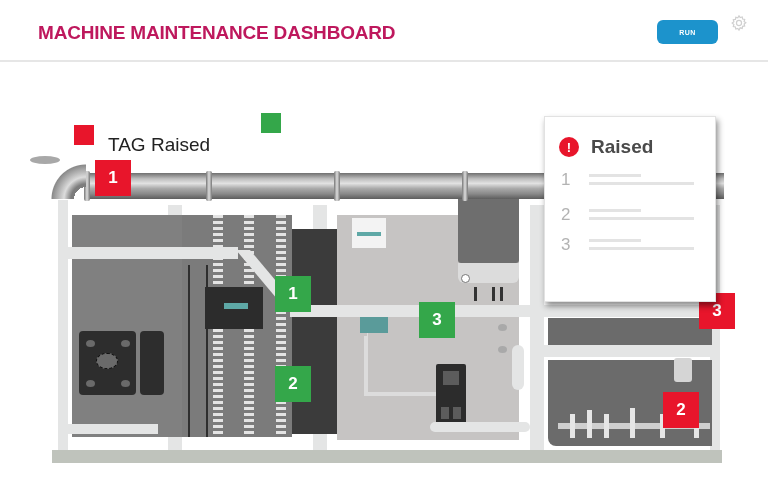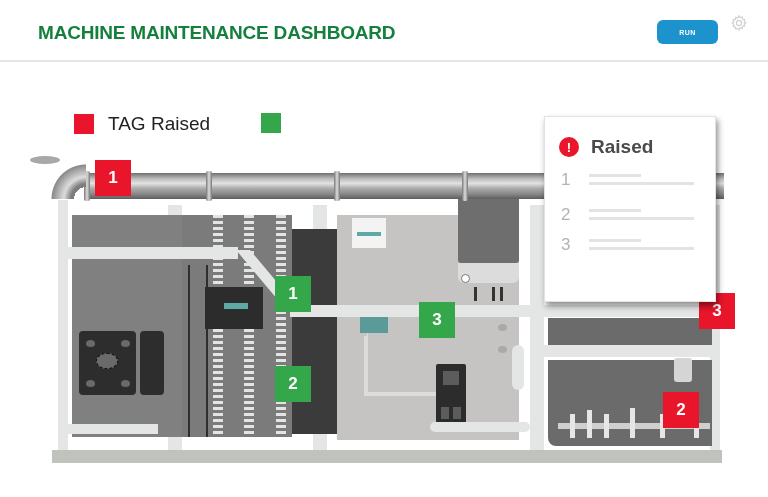--- a/index.html
+++ b/index.html
@@ -1,26 +1,26 @@
 <!DOCTYPE html>
 <html><head>
 <meta charset="utf-8">
 <style>
   * { box-sizing: border-box; margin: 0; padding: 0; }
   html, body { width: 768px; height: 497px; background: #ffffff; overflow: hidden; }
   body { font-family: "Liberation Sans", sans-serif; position: relative; }
 
   .header { position: absolute; left: 0; top: 0; width: 768px; height: 62px; border-bottom: 2px solid #e6e6e6; background: #fff; }
-  .page-title { position: absolute; left: 38px; top: 22px; font-size: 19px; font-weight: bold; color: #15803d; letter-spacing: -0.2px; }
+  .page-title { position: absolute; left: 38px; top: 22px; font-size: 19px; font-weight: bold; color: #be185d; letter-spacing: -0.2px; }
   .run-btn { position: absolute; left: 657px; top: 20px; width: 61px; height: 24px; border-radius: 6px; background: #1c93cc; color: #fff; font-size: 7px; font-weight: bold; border: none; display:flex; align-items:center; justify-content:center; letter-spacing: 0.5px; cursor: pointer; }
   .gear { position: absolute; left: 730px; top: 14px; width: 18px; height: 18px; }
 
   .legend { position: absolute; top: 113px; display: flex; align-items: center; }
   .legend .sw { width: 20px; height: 20px; margin-right: 14px; }
-  .legend .lbl { font-size: 19px; color: #222; }
+  .legend .lbl { font-size: 19px; color: #222; margin-top: 21px; }
 
   .stage { position: absolute; left: 0; top: 0; width: 768px; height: 497px; }
   .abs { position: absolute; }
 
   .tag { position: absolute; width: 36px; height: 36px; color: #fff; font-weight: bold; font-size: 17px; display: flex; align-items: center; justify-content: center; cursor: pointer; }
   .tag.red { background: #e8152b; }
   .tag.green { background: #34a74a; }
 
   .pipe { background: linear-gradient(#6f6f6f 0%, #bdbdbd 22%, #e2e2e2 40%, #a9a9a9 60%, #8a8a8a 80%, #5d5d5d 100%); }
   .band { position:absolute; width: 6px; top:-2px; bottom:-2px; background: linear-gradient(90deg,#777,#ddd,#777); border-radius: 2px; }

